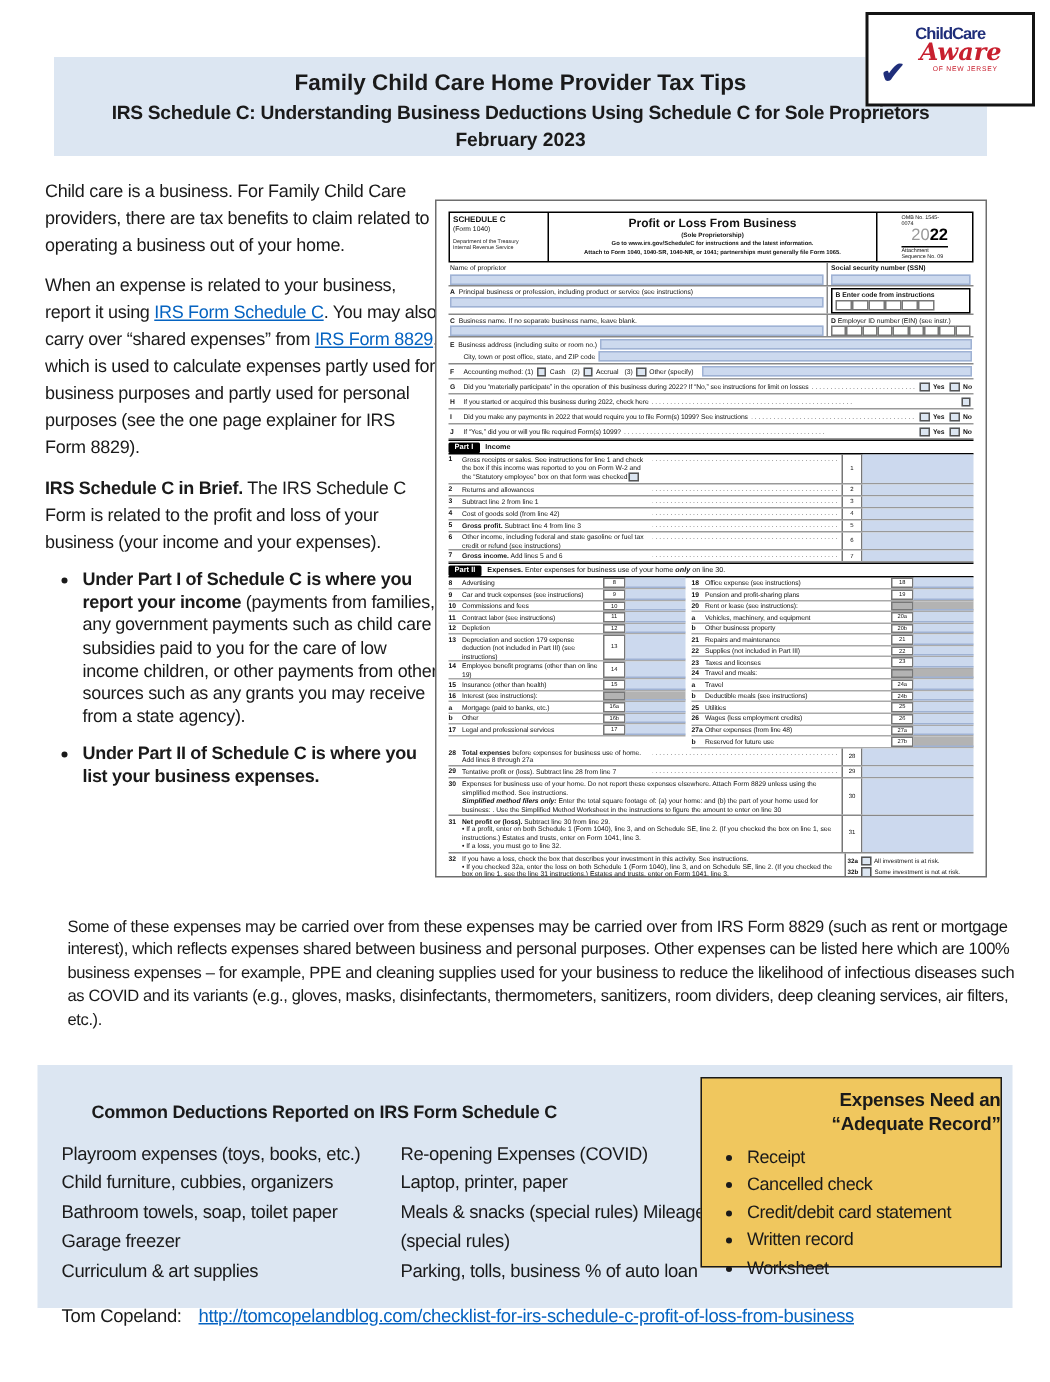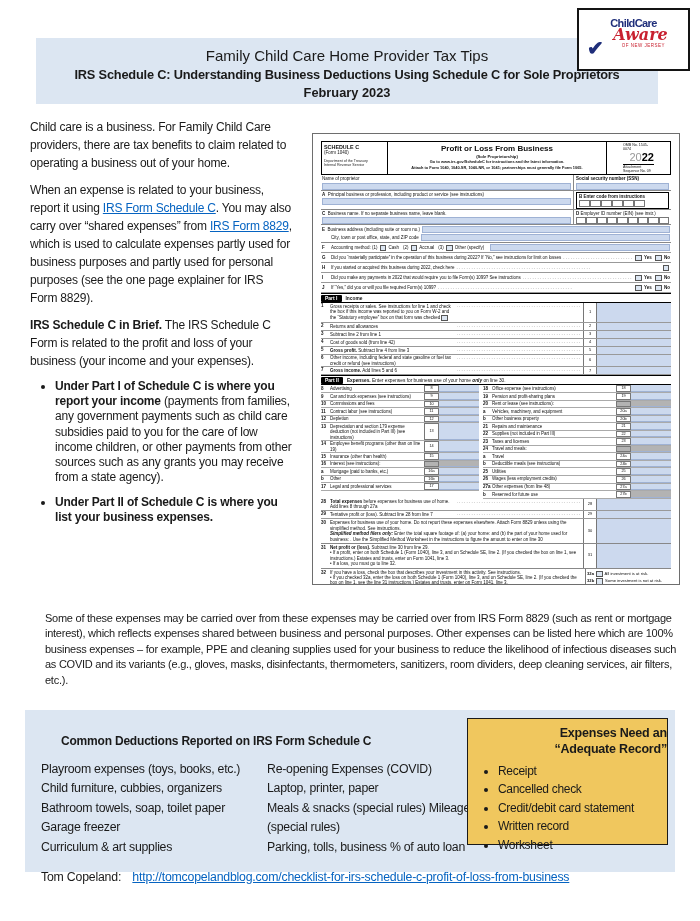--- a/index.html
+++ b/index.html
@@ -2,38 +2,38 @@
 <html><head>
 <meta charset="utf-8">
 <style>
   html,body{margin:0;padding:0;background:#fff;}
   .page{position:relative;width:700px;height:921px;background:#fff;overflow:hidden;
         font-family:"Liberation Sans",sans-serif;color:#1a1a1a;}
   .link{color:#0563c1;text-decoration:underline;cursor:pointer;}
   
   .band{position:absolute;left:36px;top:38px;width:622px;height:66px;background:#dce6f2;
         text-align:center;box-sizing:border-box;padding-top:9px;}
-  .band-title{font-size:15px;font-weight:normal;}
+  .band-title{font-size:15px;font-weight:bold;}
   .band-sub{font-size:12.8px;font-weight:bold;margin-top:3px;letter-spacing:-0.2px;}
   .band-date{font-size:12.8px;font-weight:bold;margin-top:3px;}
   .logo{position:absolute;left:577px;top:8px;width:113px;height:63px;background:#fff;
         border:2px solid #141414;box-sizing:border-box;text-align:center;z-index:5;}
   .logo-l1{color:#1f2e7a;font-weight:bold;font-size:11px;letter-spacing:-0.6px;margin-top:8px;line-height:1;}
   .logo-l2{color:#c8202f;font-weight:bold;font-style:italic;font-size:16px;line-height:0.9;
            font-family:"DejaVu Serif",serif;margin-left:14px;margin-top:-1px;}
   .logo-check{position:absolute;left:8px;top:26px;color:#1f2e7a;font-size:20px;font-weight:bold;}
   .logo-l3{color:#c8202f;font-size:4.5px;letter-spacing:0.5px;margin-top:1px;margin-left:20px;}
   
   .leftcol{position:absolute;left:30px;top:118px;width:262px;font-size:12px;line-height:1.5;
            letter-spacing:-0.2px;}
   .leftcol p{margin:0 0 9px 0;}
   .leftcol ul{margin:4px 0 0 0;padding-left:25px;}
   .leftcol li{margin-bottom:9px;line-height:1.27;}
   
-  .formbox{position:absolute;left:312px;top:133px;width:368px;height:452px;background:#fff;
+  .formbox{position:absolute;left:290px;top:133px;width:368px;height:452px;background:#fff;
            border:1.5px solid #6e6e6e;box-sizing:border-box;padding:7px 8px 0 8px;
            font-size:4.5px;line-height:1.2;color:#111;overflow:hidden;letter-spacing:0;}
   .fhead{display:flex;border:0.8px solid #000;border-bottom:1.2px solid #000;}
   .fh-l{width:66px;border-right:0.6px solid #000;padding:2px;box-sizing:border-box;}
   .fh-l .big{font-size:5.4px;font-weight:bold;}
   .fh-dept{margin-top:3px;font-size:3.6px;color:#222;}
   .fh-m{flex:1;text-align:center;padding:1px 3px;box-sizing:border-box;}
   .fh-title{font-size:8px;font-weight:bold;margin-top:1px;}
   .fh-sub{font-size:4.2px;font-weight:bold;}
   .fh-go{font-size:3.9px;font-weight:bold;margin-top:1.5px;}

